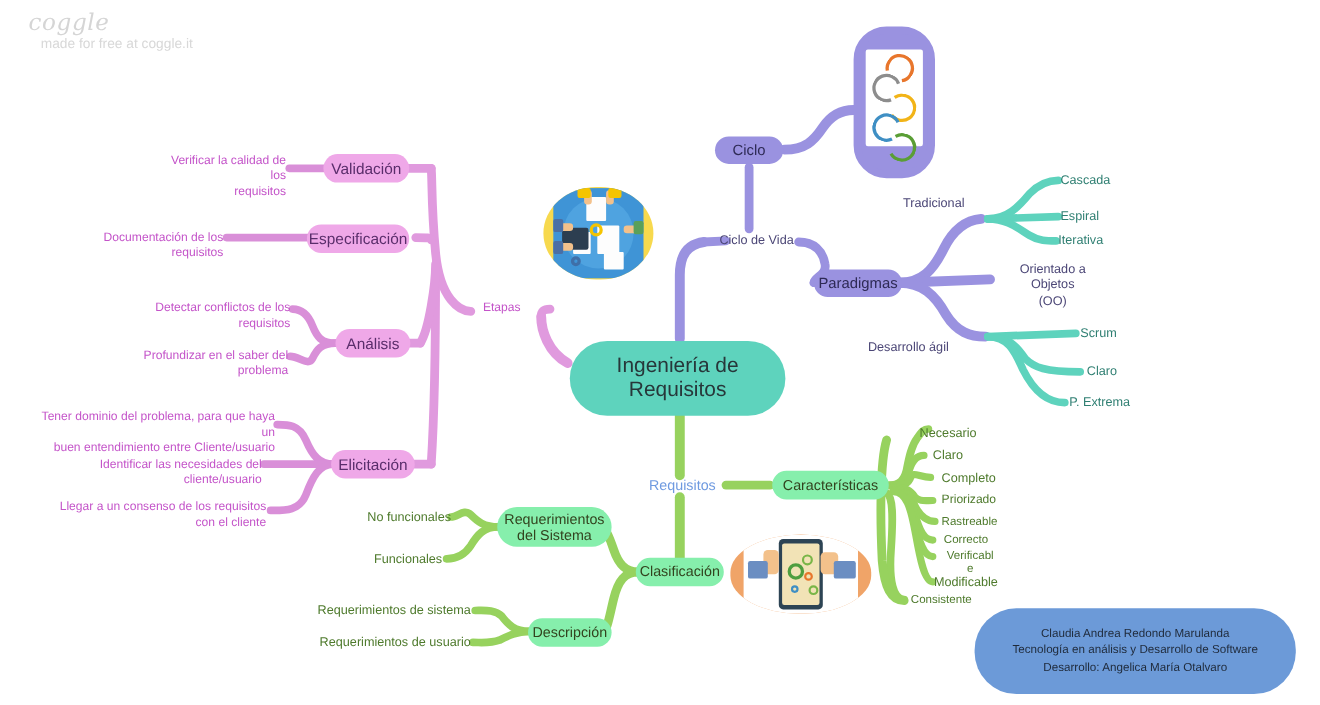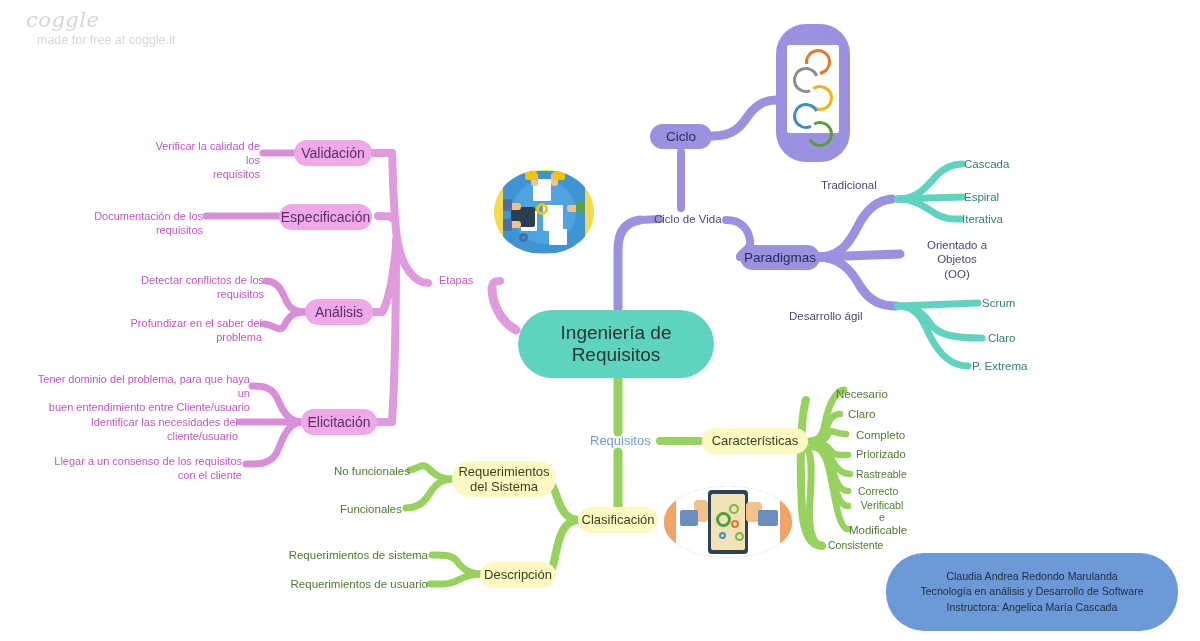--- a/index.html
+++ b/index.html
@@ -45,21 +45,21 @@
   }
   .lbl.right { text-align: right; }
   .lbl.left  { text-align: center; }
 
   .n-center {
     background: #5ed3bd; color: #27373a;
     font-size: 19px; border-radius: 34px;
   }
   .n-pink   { background: #efa8e8; color: #5a2d6b; font-size: 14px; }
   .n-purple { background: #9a92e0; color: #2e2a55; font-size: 13.5px; }
-  .n-green  { background: #fef9c3; color: #32431e; font-size: 13px; }
+  .n-green  { background: #86efac; color: #32431e; font-size: 13px; }
 
   .t-pink   { color: #c454c9; font-size: 11px; }
   .t-purple { color: #4b4676; font-size: 11.5px; }
   .t-teal   { color: #2f7f72; font-size: 11.5px; }
   .t-green  { color: #4e7a2c; font-size: 11.5px; }
   .t-blue   { color: #6f9ae0; font-size: 13px; }
 
   
   .img-box { position: absolute; overflow: hidden; }
 
@@ -350,16 +350,16 @@
   <div class="lbl t-green right" style="left:320px; top:464px; width:90px;">No funcionales</div>
   <div class="lbl t-green right" style="left:320px; top:502px; width:82px;">Funcionales</div>
 
   <div class="node n-green" style="left:480px; top:562px; width:76px; height:26px;">Descripción</div>
   <div class="lbl t-green right" style="left:280px; top:548px; width:148px;">Requerimientos de sistema</div>
   <div class="lbl t-green right" style="left:280px; top:577px; width:148px;">Requerimientos de usuario</div>
 
   <div class="credit">
     <div>Claudia Andrea Redondo Marulanda</div>
     <div>Tecnología en análisis y Desarrollo de Software</div>
-    <div>Instructora: Angelica María Cascada</div>
+    <div>Desarrollo: Angelica María Otalvaro</div>
   </div>
 
 </div>
 
 </body></html>

